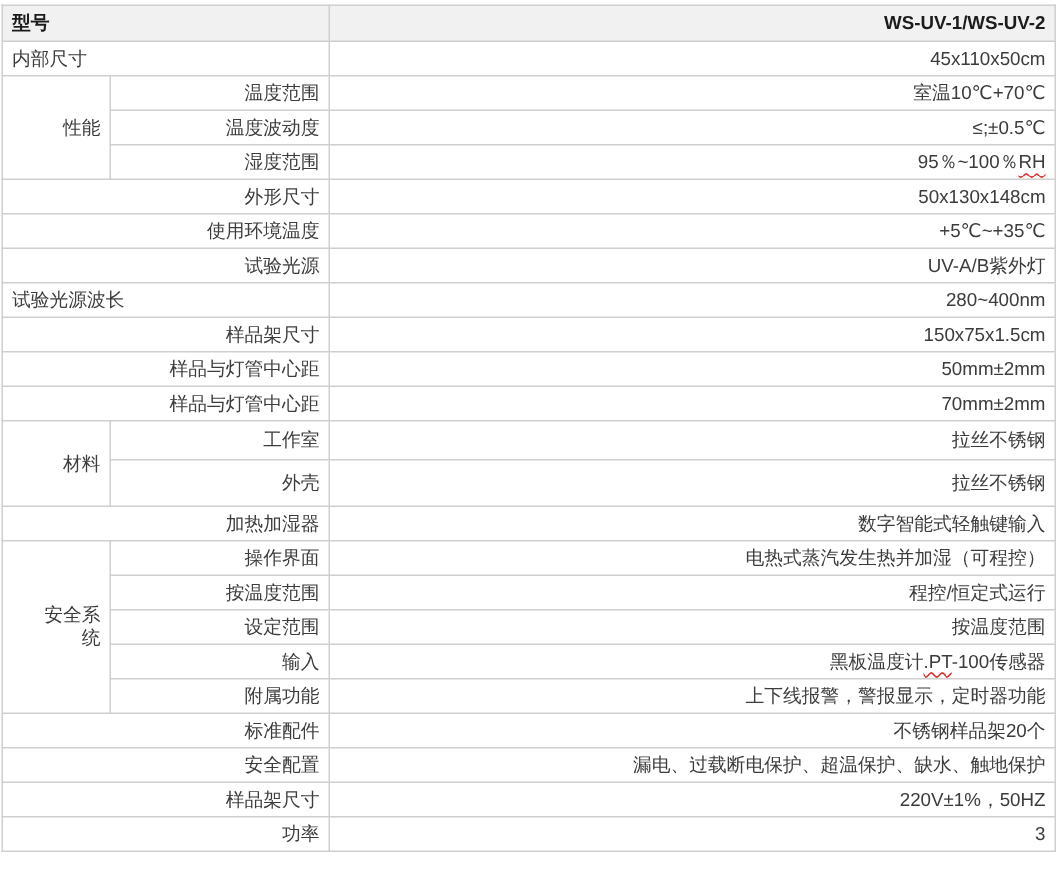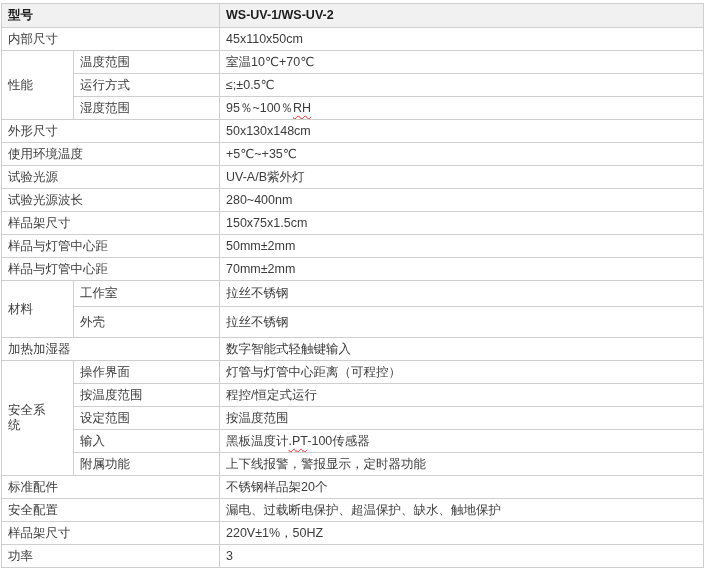--- a/index.html
+++ b/index.html
@@ -14,21 +14,21 @@
   }
   col.c-a{width:72px;}
   col.c-b{width:146px;}
   col.c-v{width:484px;}
   th,td{
     border:1px solid #cfcfcf;
     padding:2px 6px;
     height:18px;
     line-height:17px;
     vertical-align:middle;
-    text-align:left;
+    text-align:right;
     font-weight:normal;
     overflow:hidden;
     white-space:nowrap;
   }
   tr.hdr th{
     background:#f1f1f1;
     font-weight:bold;
     color:#1c1c1c;
     height:19px;
   }
@@ -66,21 +66,21 @@
     <td colspan="2" class="l">内部尺寸</td>
     <td>45x110x50cm</td>
   </tr>
 
   <tr>
     <td rowspan="3" class="c">性能</td>
     <td class="c">温度范围</td>
     <td>室温10℃+70℃</td>
   </tr>
   <tr>
-    <td class="c">运行方式</td>
+    <td class="c">温度波动度</td>
     <td>≤;±0.5℃</td>
   </tr>
   <tr>
     <td class="c">湿度范围</td>
     <td><span>95％~100％</span><span class="sq">RH</span></td>
   </tr>
 
   <tr>
     <td colspan="2" class="c">外形尺寸</td>
     <td>50x130x148cm</td>
@@ -128,21 +128,21 @@
 
   <tr>
     <td colspan="2" class="c">加热加湿器</td>
     <td>数字智能式轻触键输入</td>
   </tr>
 
   <tr>
     <td rowspan="5" class="c wrap">安全系
 统</td>
     <td class="c">操作界面</td>
-    <td>灯管与灯管中心距离（可程控）</td>
+    <td>电热式蒸汽发生热并加湿（可程控）</td>
   </tr>
   <tr>
     <td class="c">按温度范围</td>
     <td>程控/恒定式运行</td>
   </tr>
   <tr>
     <td class="c">设定范围</td>
     <td>按温度范围</td>
   </tr>
   <tr>

